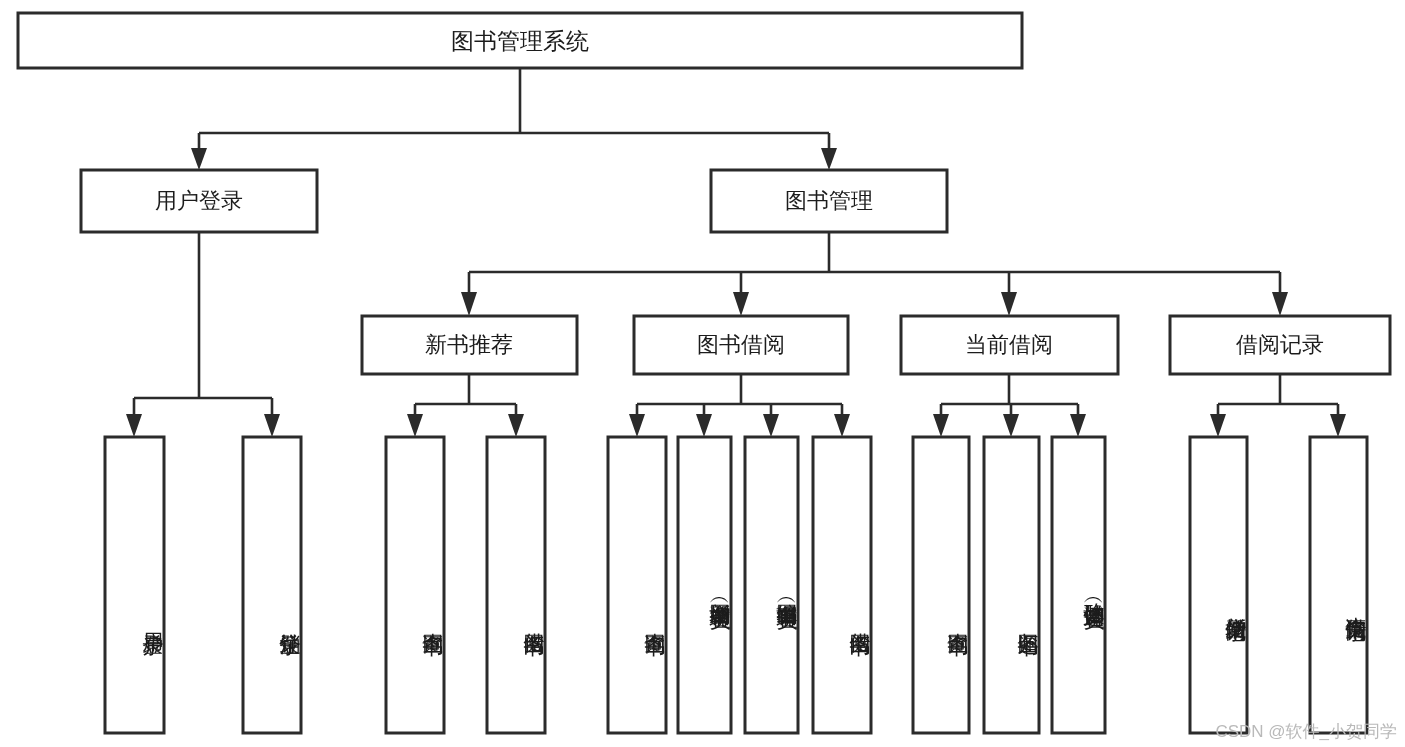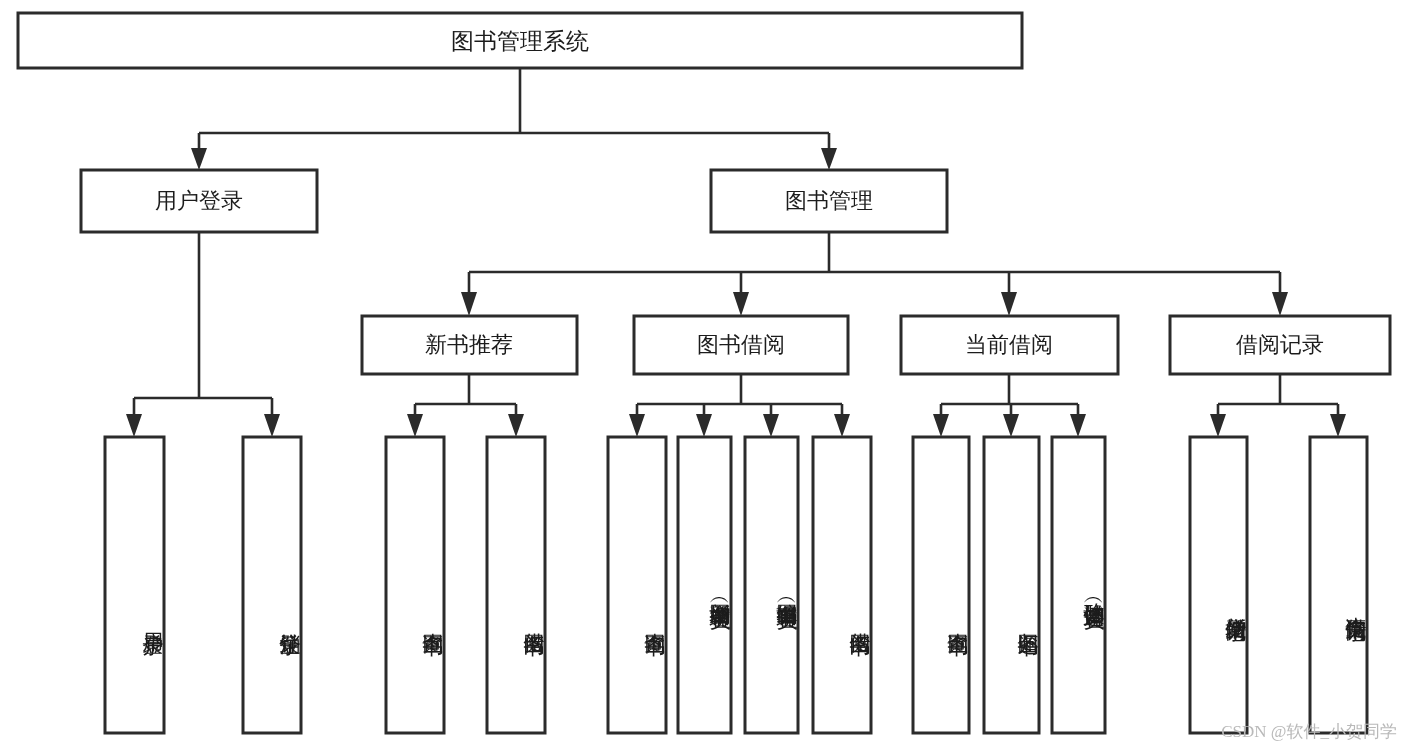--- a/index.html
+++ b/index.html
@@ -65,21 +65,21 @@
     display: flex;
     align-items: flex-start;
     justify-content: center;
     pointer-events: none;
     user-select: none;
   }
   .watermark {
     position: absolute;
     right: 8px;
     bottom: 4px;
-    font-family: Liberation Serif, serif;
+    font-family: Liberation Sans, sans-serif;
     font-size: 17px;
     color: #b9b9b9;
     white-space: nowrap;
     user-select: none;
   }
 </style>
 </head>
 <body>
 
 <div id="diagram-root">

